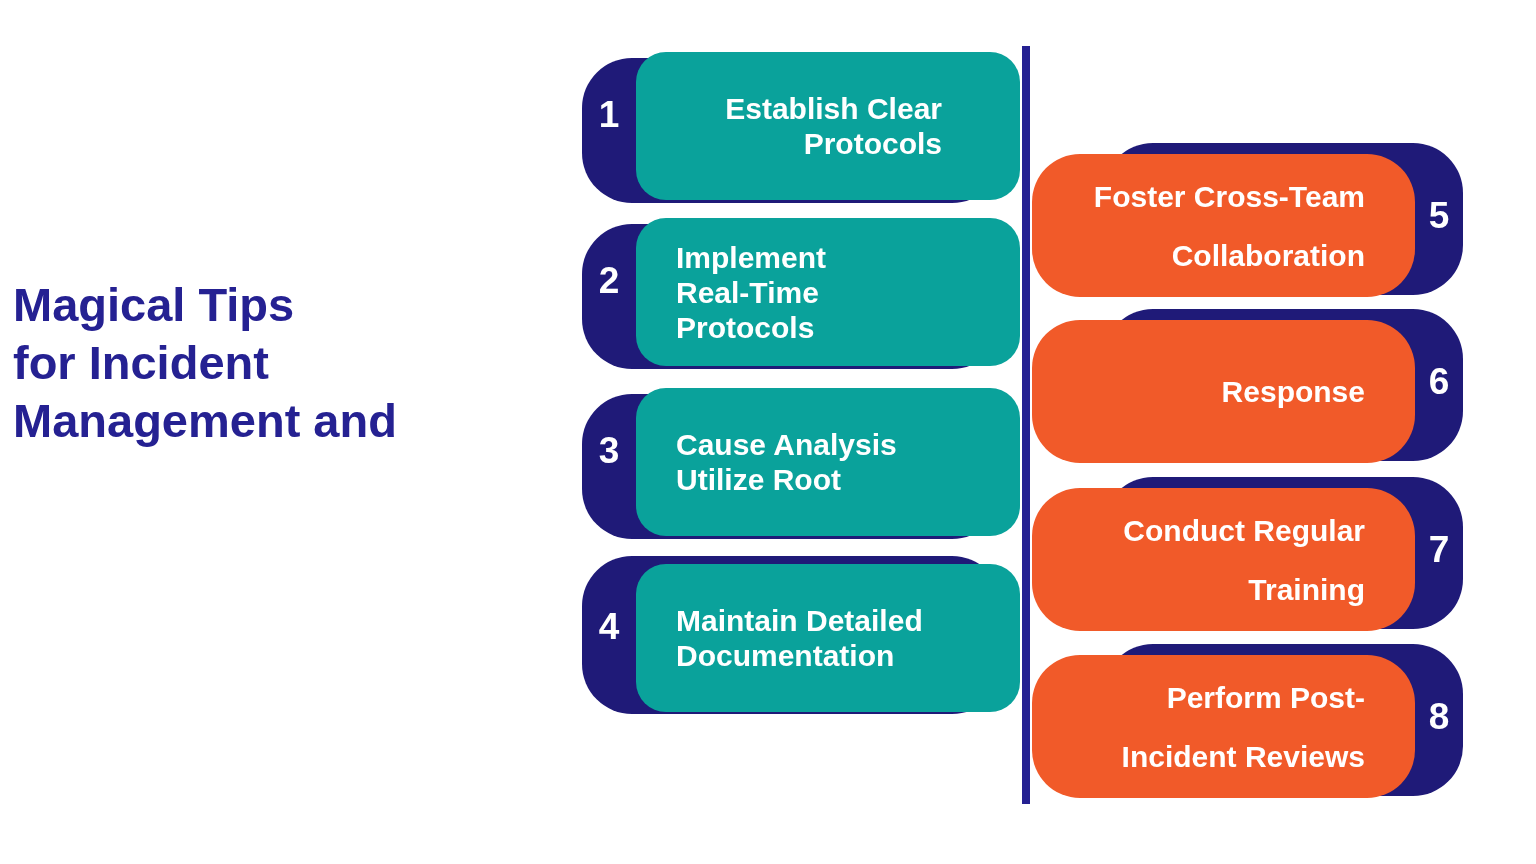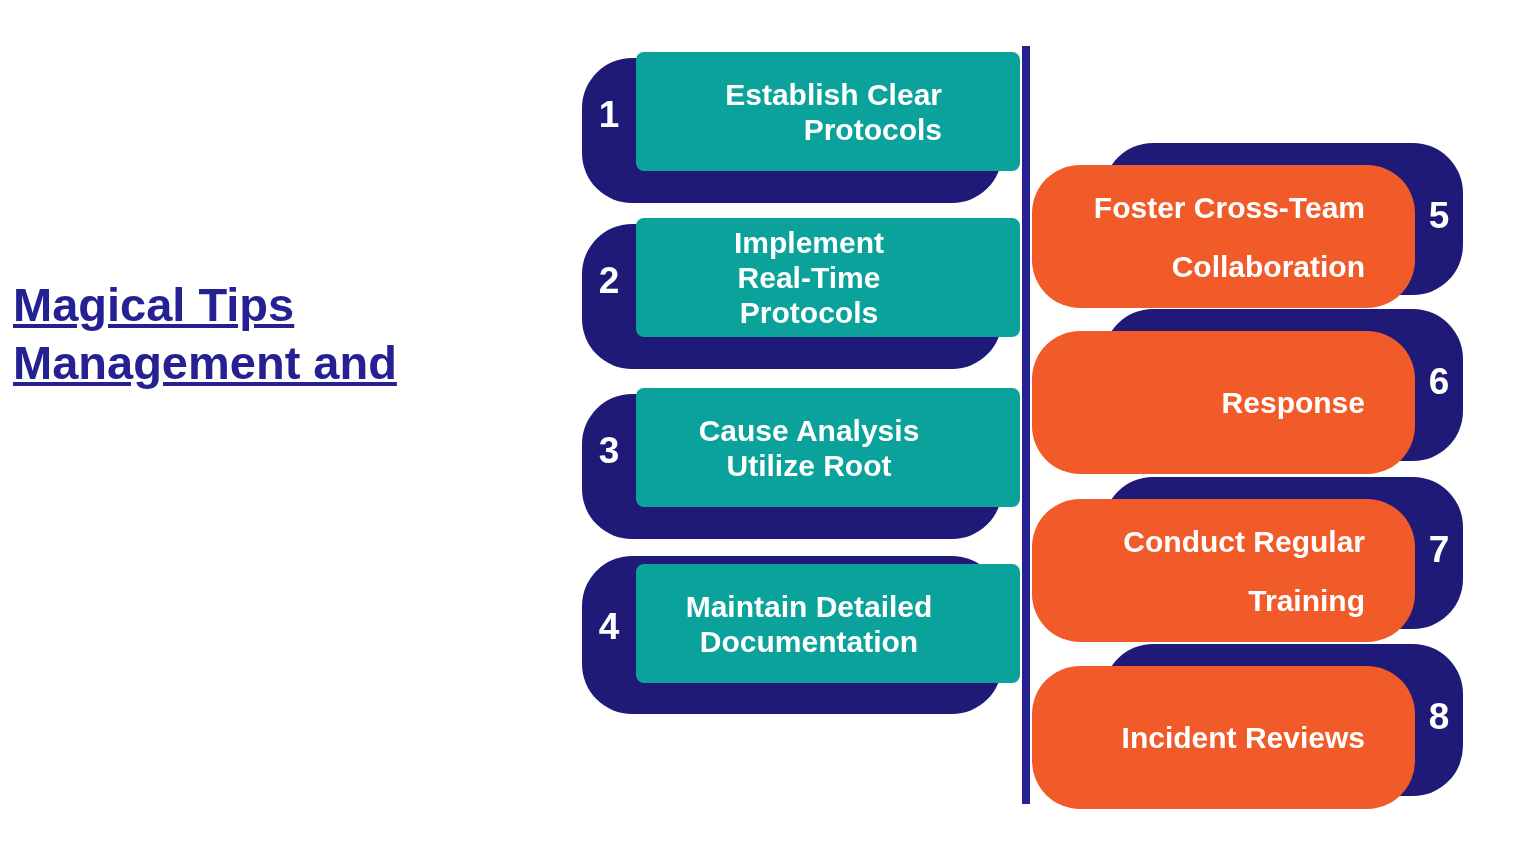--- a/index.html
+++ b/index.html
@@ -3,63 +3,64 @@
 <meta charset="utf-8">
 <title>Magical Tips for Incident Management and Troubleshooting</title>
 <style>
   html,body{margin:0;padding:0;background:#ffffff;}
   .canvas{
     position:relative;width:1536px;height:864px;overflow:hidden;background:#ffffff;
     font-family:"Liberation Sans","DejaVu Sans",sans-serif;
   }
   .title{
     position:absolute;left:13px;top:276px;width:560px;
-    font-size:47px;line-height:58px;font-weight:bold;color:var(--accent-navy);text-decoration:underline;
+    font-size:47px;line-height:58px;font-weight:bold;color:var(--accent-navy);
   }
   .title-line{display:block;}
   .divider{
     position:absolute;left:1022px;top:46px;width:8px;height:758px;
     background:var(--accent-navy);
   }
   .row{position:absolute;left:0;width:1536px;height:0;}
   .pill-back{
     position:absolute;background:var(--pill-navy);border-radius:50px;
   }
   .pill-back.left{left:582px;top:6px;width:420px;height:145px;}
   .pill-back.left.up{top:-8px;height:158px;}
   .pill-back.right{left:1103px;top:-6px;width:360px;height:152px;}
   .pill-front{
     position:absolute;display:flex;flex-direction:column;justify-content:center;
     color:var(--text-white);font-weight:bold;font-size:30px;line-height:35px;
     box-sizing:border-box;
   }
   .pill-front.teal{
-    left:636px;top:0;width:384px;height:119px;background:var(--teal);
-    border-radius:8px;padding:0 78px 0 40px;
+    left:636px;top:0;width:384px;height:148px;background:var(--teal);
+    border-radius:30px;padding:0 78px 0 40px;
   }
   .pill-front.orange{
-    left:1032px;top:16px;width:383px;height:143px;background:var(--orange);
+    left:1032px;top:5px;width:383px;height:143px;background:var(--orange);
     border-radius:48px;padding:0 50px 0 45px;gap:24px;
   }
   .text-right{text-align:right;}
-  .text-center{text-align:center;}
+  .text-center{}
   .num{
     position:absolute;color:var(--text-white);font-weight:bold;
     font-size:37px;line-height:38px;text-align:center;
   }
   .num-left{left:582px;width:54px;top:44px;}
   .num-right{left:1415px;width:48px;top:48px;}
 </style>
 </head>
 <body>
 
 <div class="canvas">
 
   <div class="title">
     <span class="title-line">Magical Tips</span>
+    <span class="title-line">for Incident</span>
     <span class="title-line">Management and</span>
   </div>
 
   <div class="divider"></div>
 
   <div class="row" style="top:52px">
     <div class="pill-back left"></div>
     <div class="pill-front teal text-right">
       <div>Establish Clear</div>
       <div>Protocols</div>
@@ -117,18 +118,19 @@
     <div class="pill-front orange text-right">
       <div>Conduct Regular</div>
       <div>Training</div>
     </div>
     <div class="num num-right">7</div>
   </div>
 
   <div class="row" style="top:650px">
     <div class="pill-back right"></div>
     <div class="pill-front orange text-right">
+      <div>Perform Post-</div>
       <div>Incident Reviews</div>
     </div>
     <div class="num num-right">8</div>
   </div>
 
 </div>
 
 </body></html>

